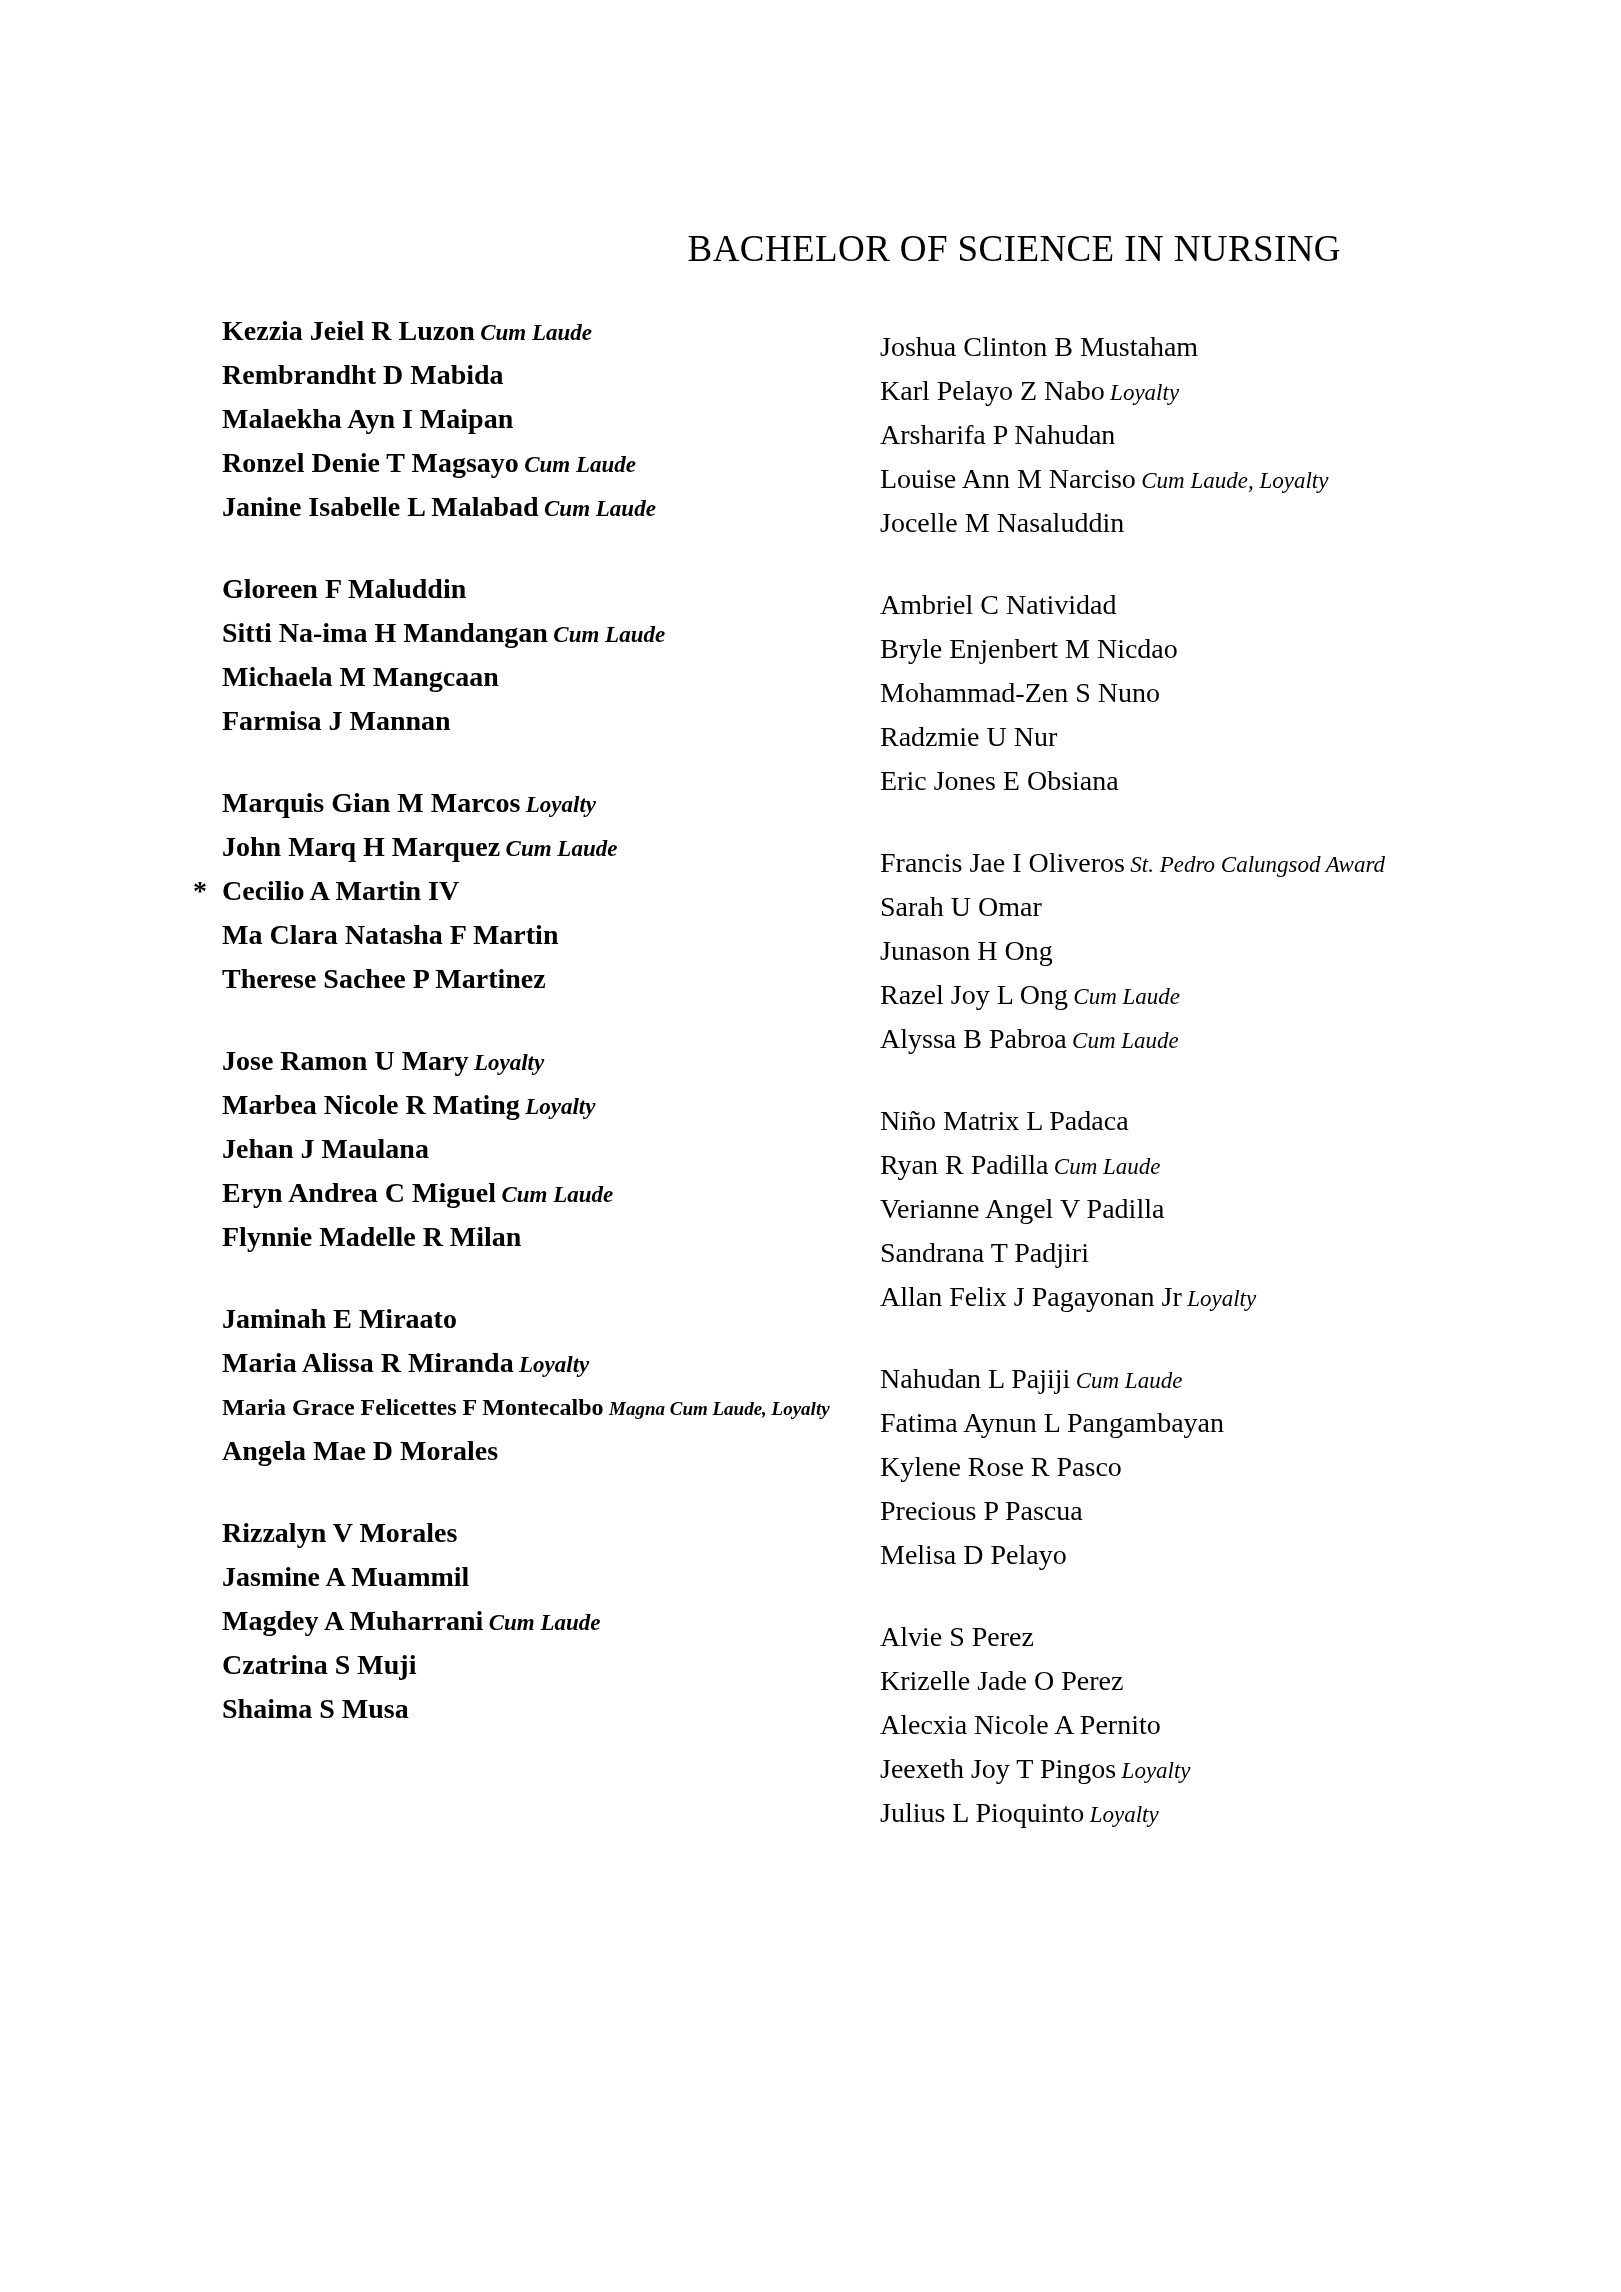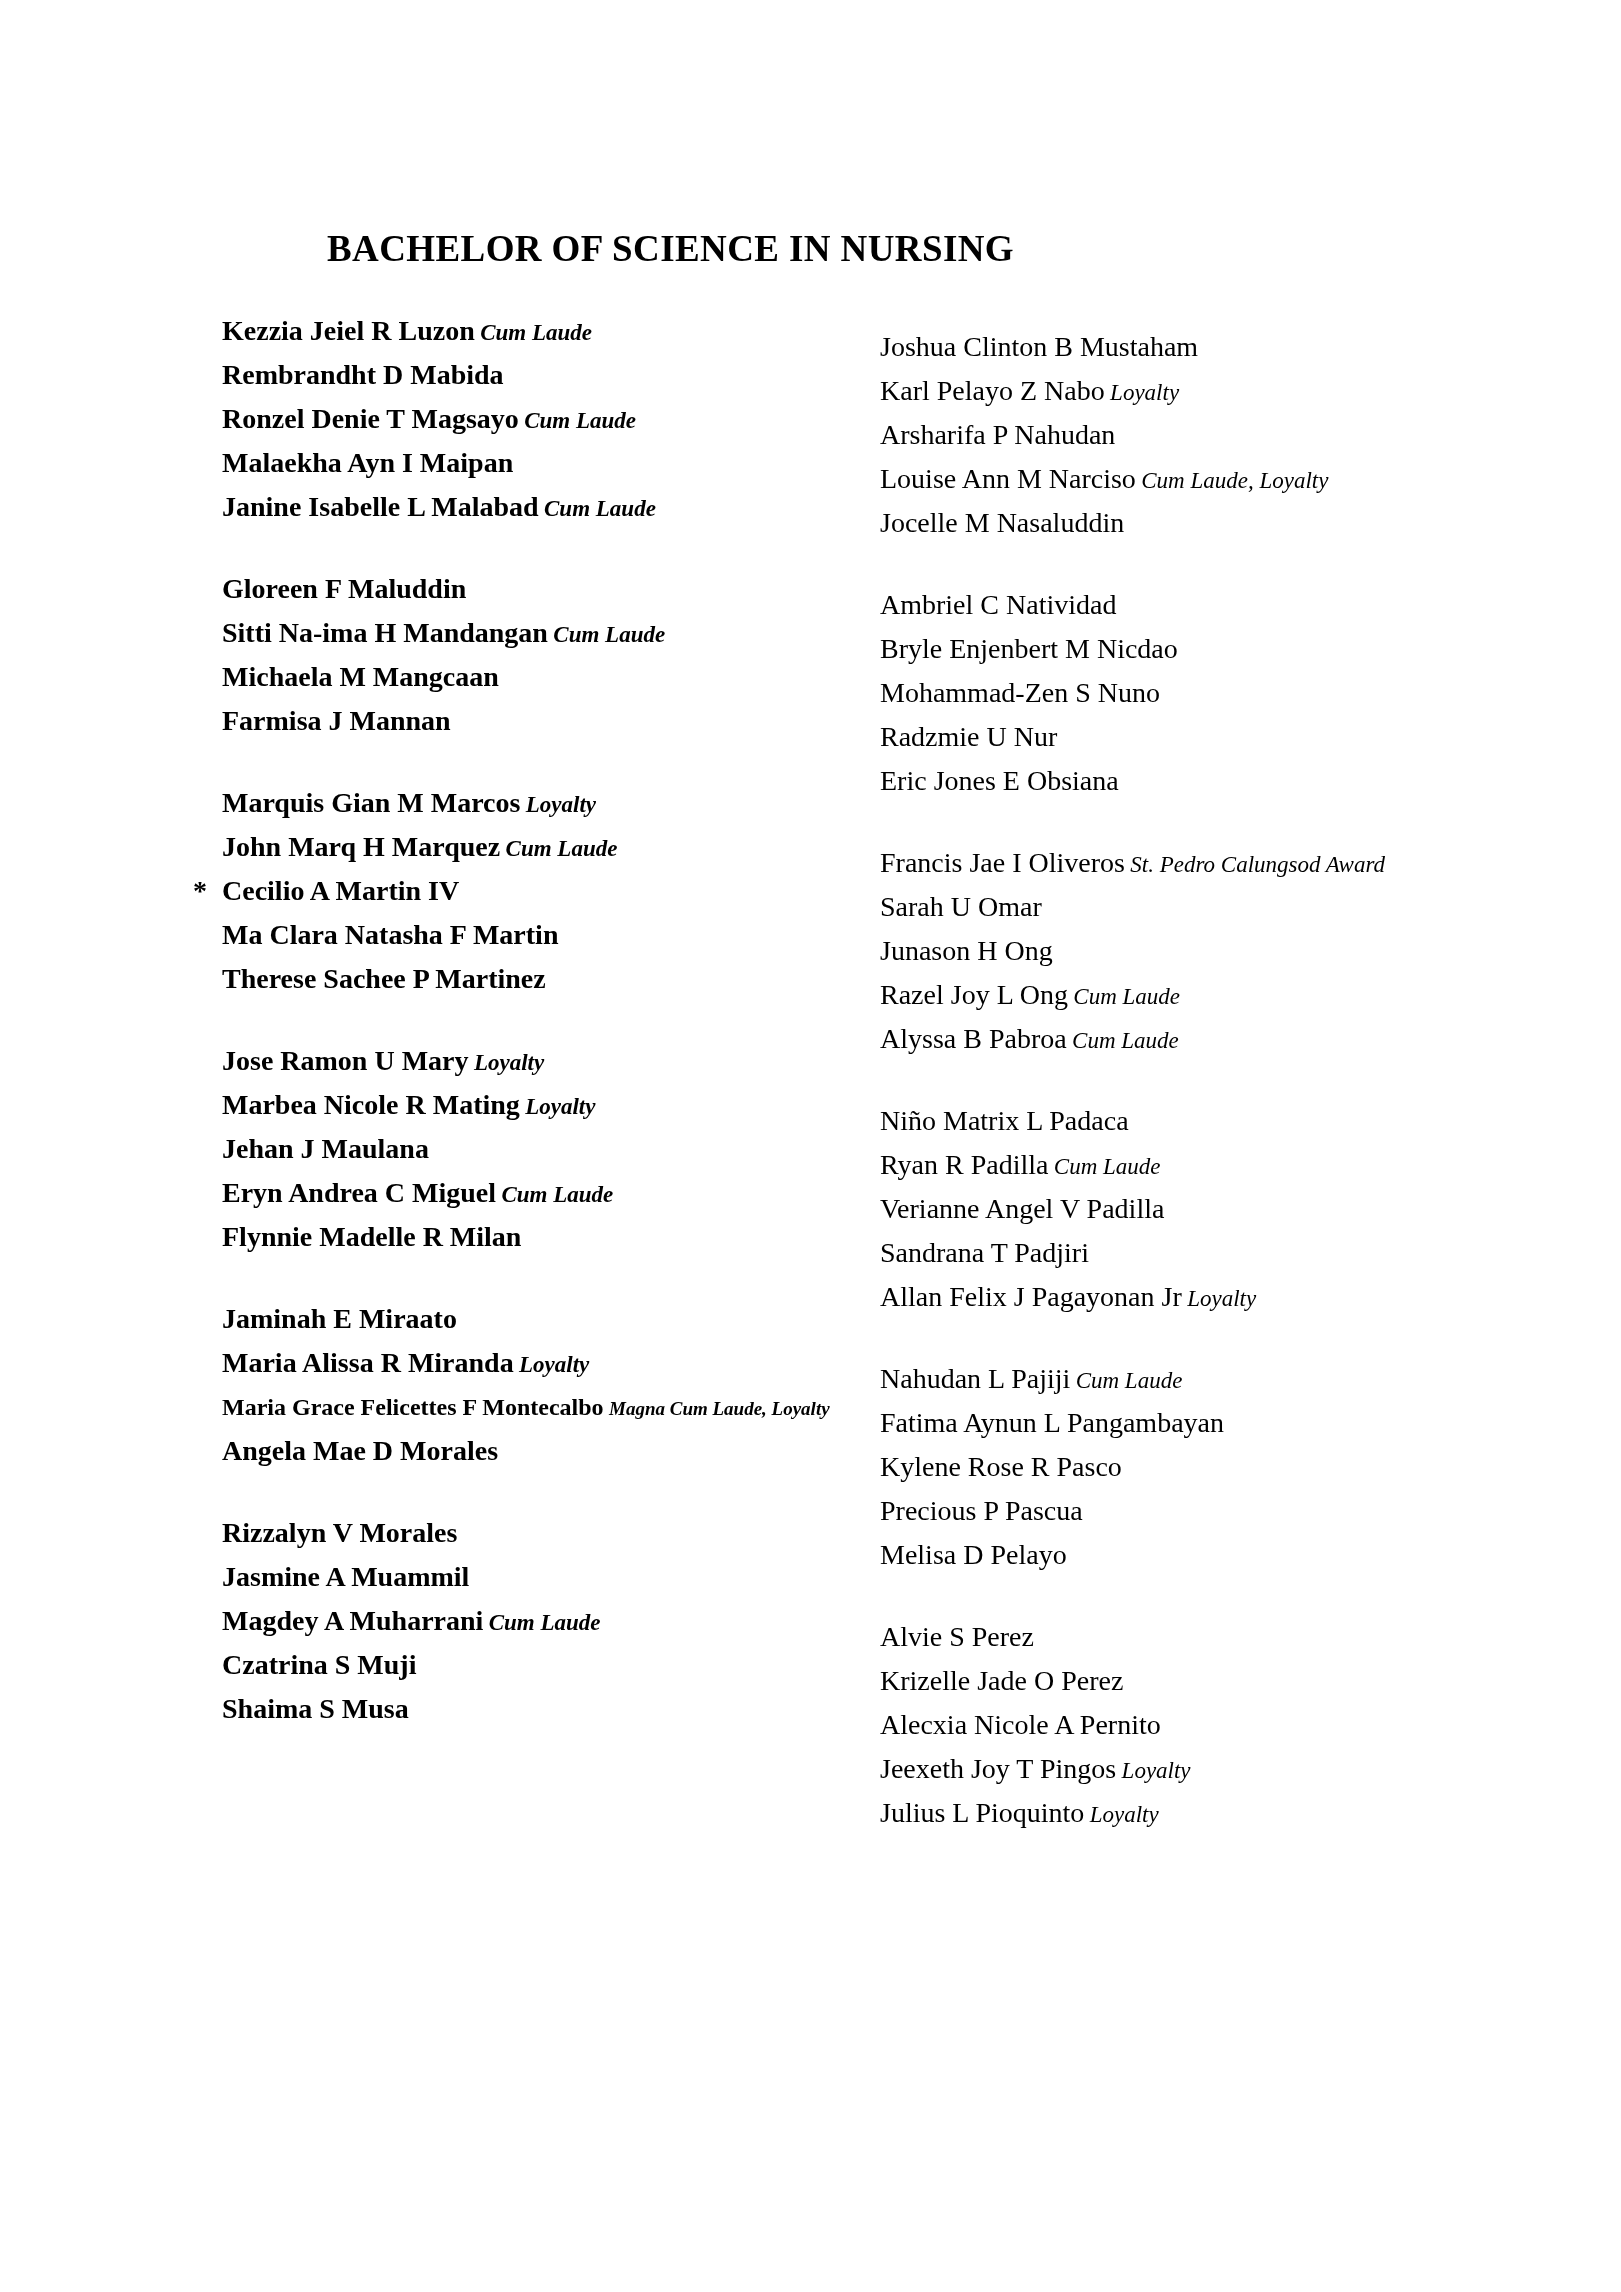--- a/index.html
+++ b/index.html
@@ -21,23 +21,23 @@
     left: 0;
     width: 1622px;
     height: 2293px;
     background: #ffffff;
   }
   .page-title {
     position: absolute;
     top: 204px;
     left: 0;
     width: 1341px;
-    text-align: center;
+    text-align: right;
     font-size: 37px;
-    font-weight: bold;
+    font-weight: normal;
     font-variant: small-caps;
     letter-spacing: 0.4px;
     line-height: 1.1;
     white-space: pre;
   }
   .columns {
     position: absolute;
     top: 309px;
     left: 0;
     width: 1622px;
@@ -88,22 +88,22 @@
 
 <div class="page">
 
   <h1 class="page-title">BACHELOR OF SCIENCE IN NURSING</h1>
 
   <div class="columns">
     <div class="column col-left">
         <div class="group">
           <div class="entry"><span class="name">Kezzia Jeiel R Luzon</span><span class="honor">Cum Laude</span></div>
           <div class="entry"><span class="name">Rembrandht D Mabida</span></div>
+          <div class="entry"><span class="name">Malaekha Ayn I Maipan</span></div>
           <div class="entry"><span class="name">Ronzel Denie T Magsayo</span><span class="honor">Cum Laude</span></div>
-          <div class="entry"><span class="name">Malaekha Ayn I Maipan</span></div>
           <div class="entry"><span class="name">Janine Isabelle L Malabad</span><span class="honor">Cum Laude</span></div>
         </div>
         <div class="group">
           <div class="entry"><span class="name">Gloreen F Maluddin</span></div>
           <div class="entry"><span class="name">Sitti Na-ima H Mandangan</span><span class="honor">Cum Laude</span></div>
           <div class="entry"><span class="name">Michaela M Mangcaan</span></div>
           <div class="entry"><span class="name">Farmisa J Mannan</span></div>
         </div>
         <div class="group">
           <div class="entry"><span class="name">Marquis Gian M Marcos</span><span class="honor">Loyalty</span></div>

